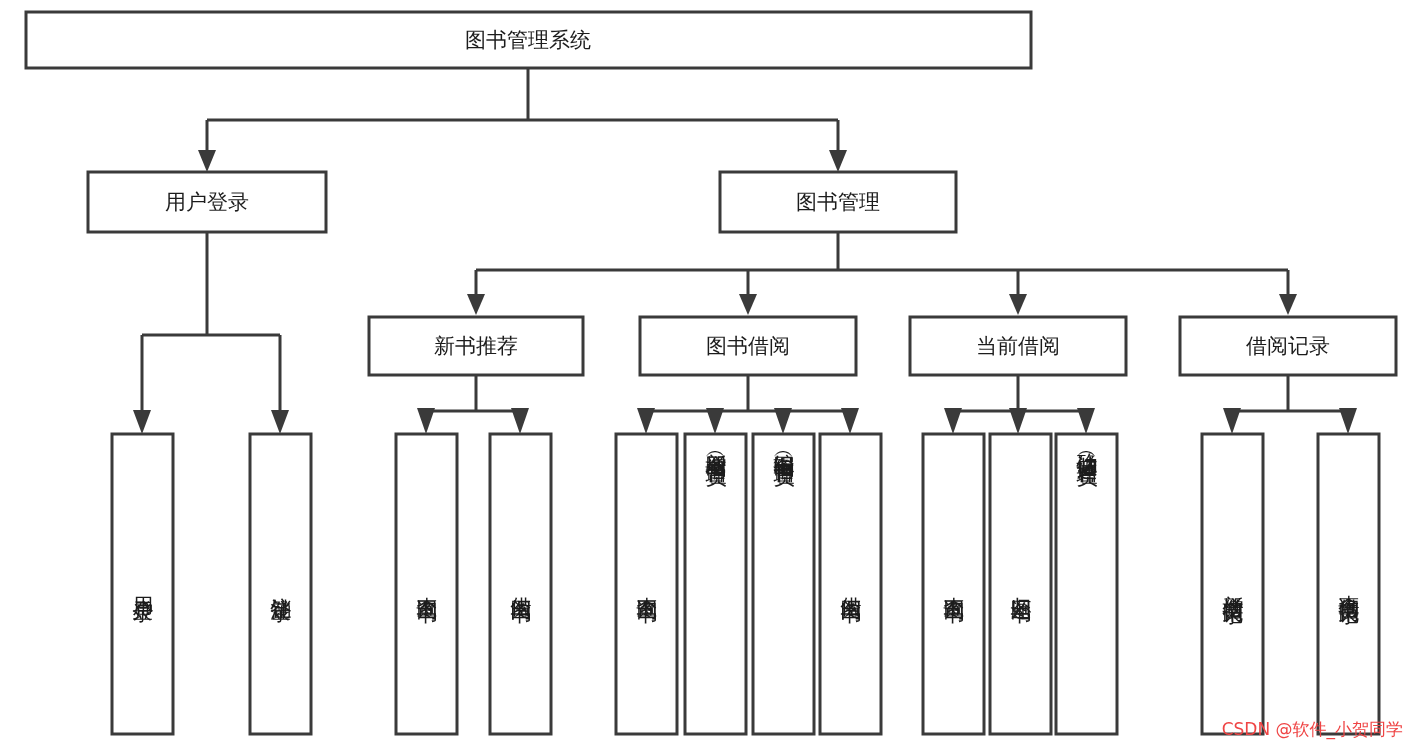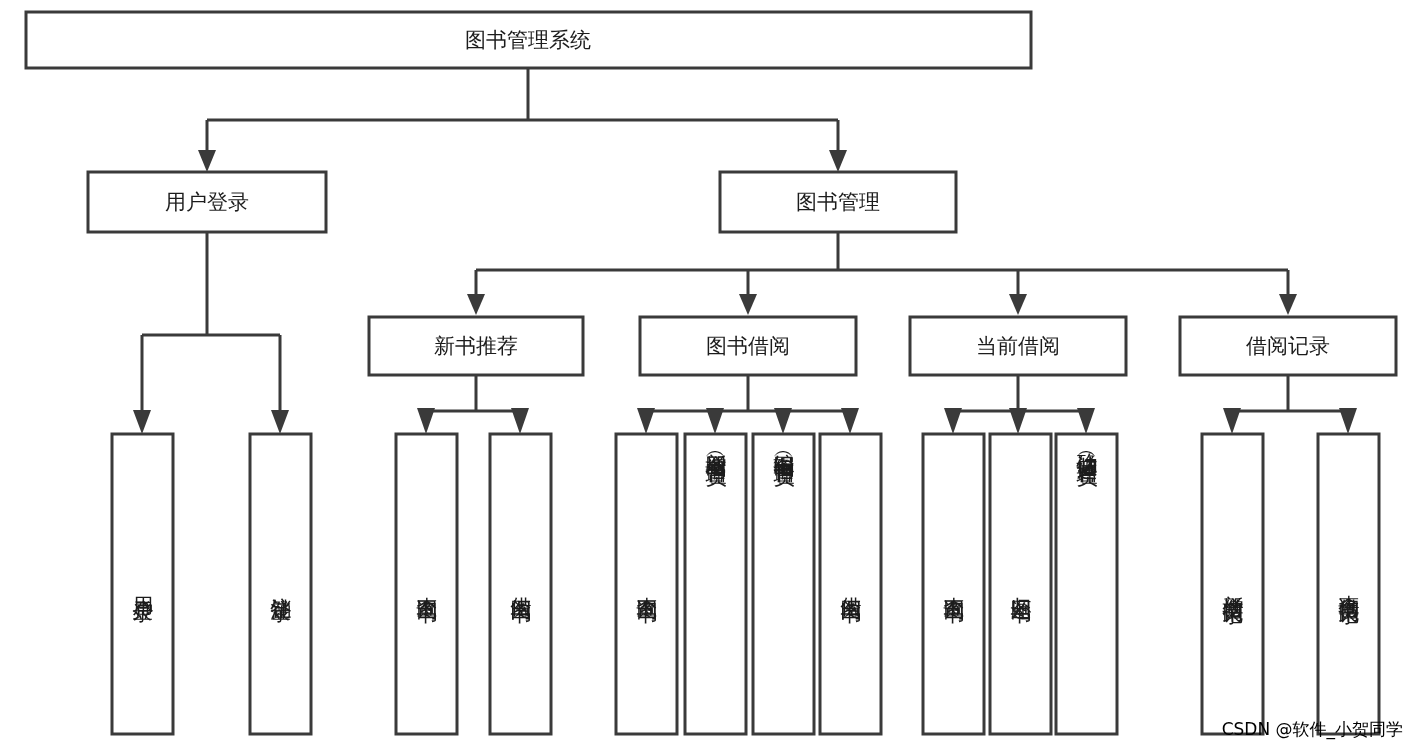--- a/index.html
+++ b/index.html
@@ -59,21 +59,21 @@
     letter-spacing: 2px;
     white-space: nowrap;
     text-align: center;
   }
   .watermark {
     position: absolute;
     right: 10px;
     bottom: 6px;
     font-family: "DejaVu Sans", "Liberation Sans", sans-serif;
     font-size: 17px;
-    color: #000000;
+    color: #ef4444;
     white-space: nowrap;
     user-select: none;
   }
 </style>
 </head>
 <body>
 
 <div id="diagram-root">
 
   <svg width="1405" height="747" viewBox="0 0 1405 747">

